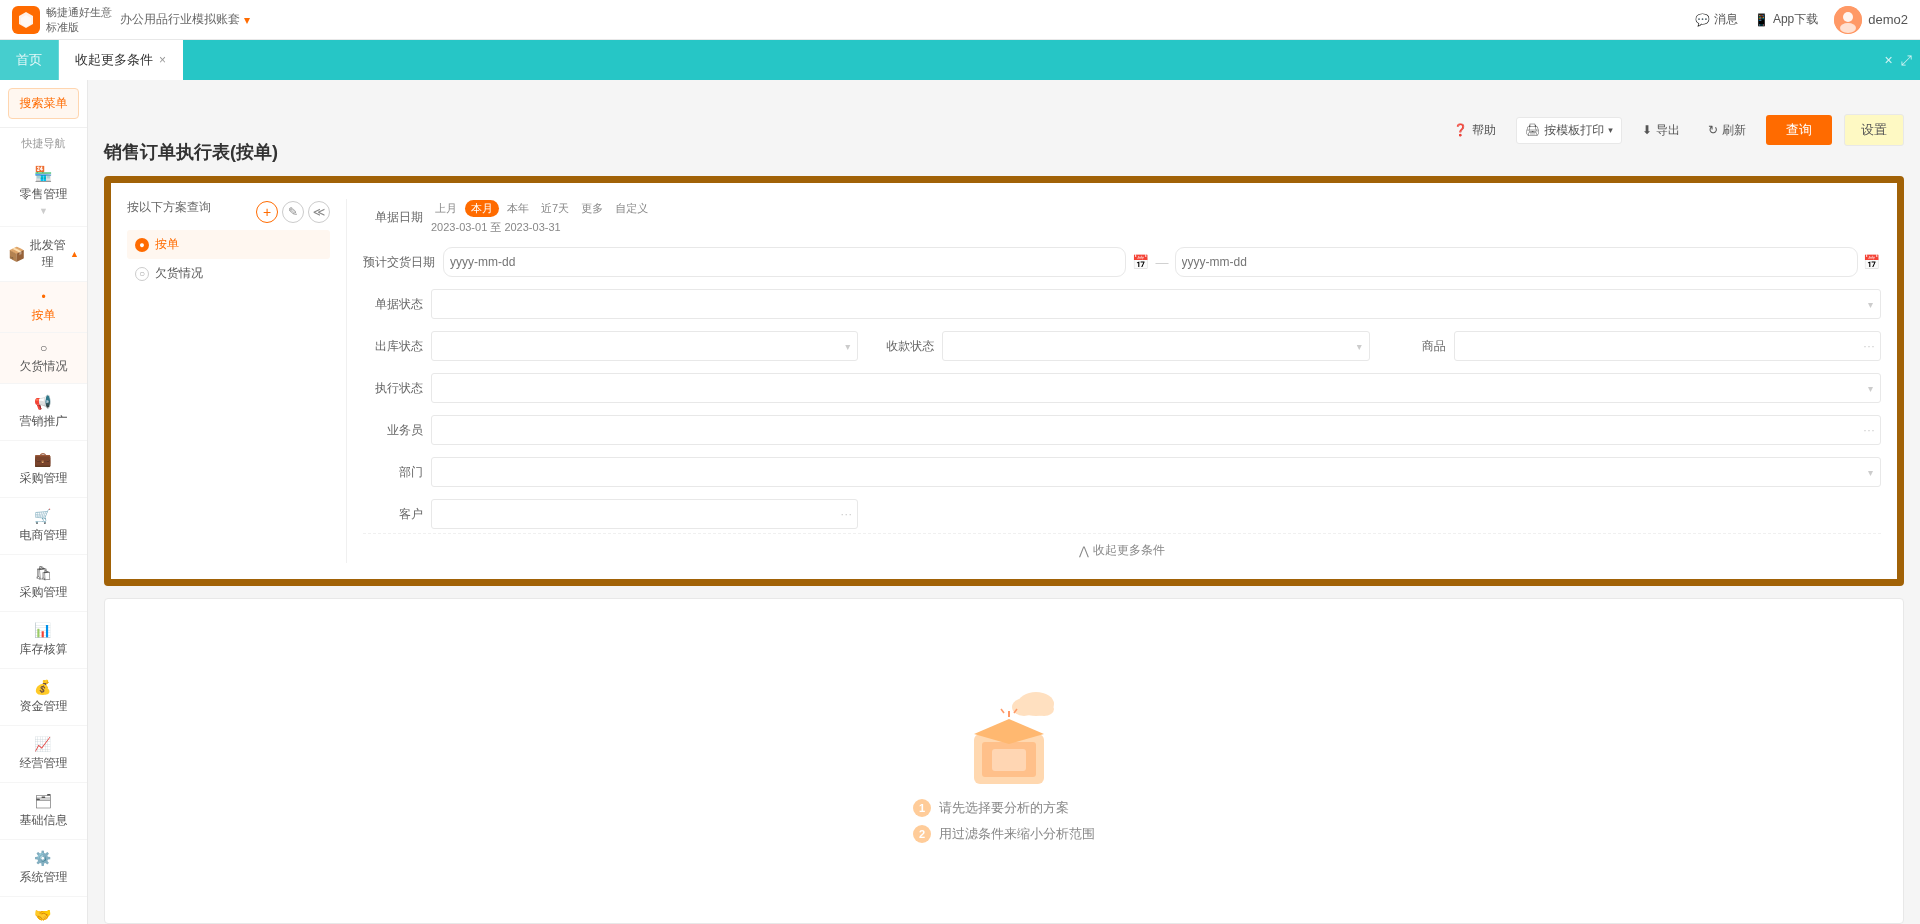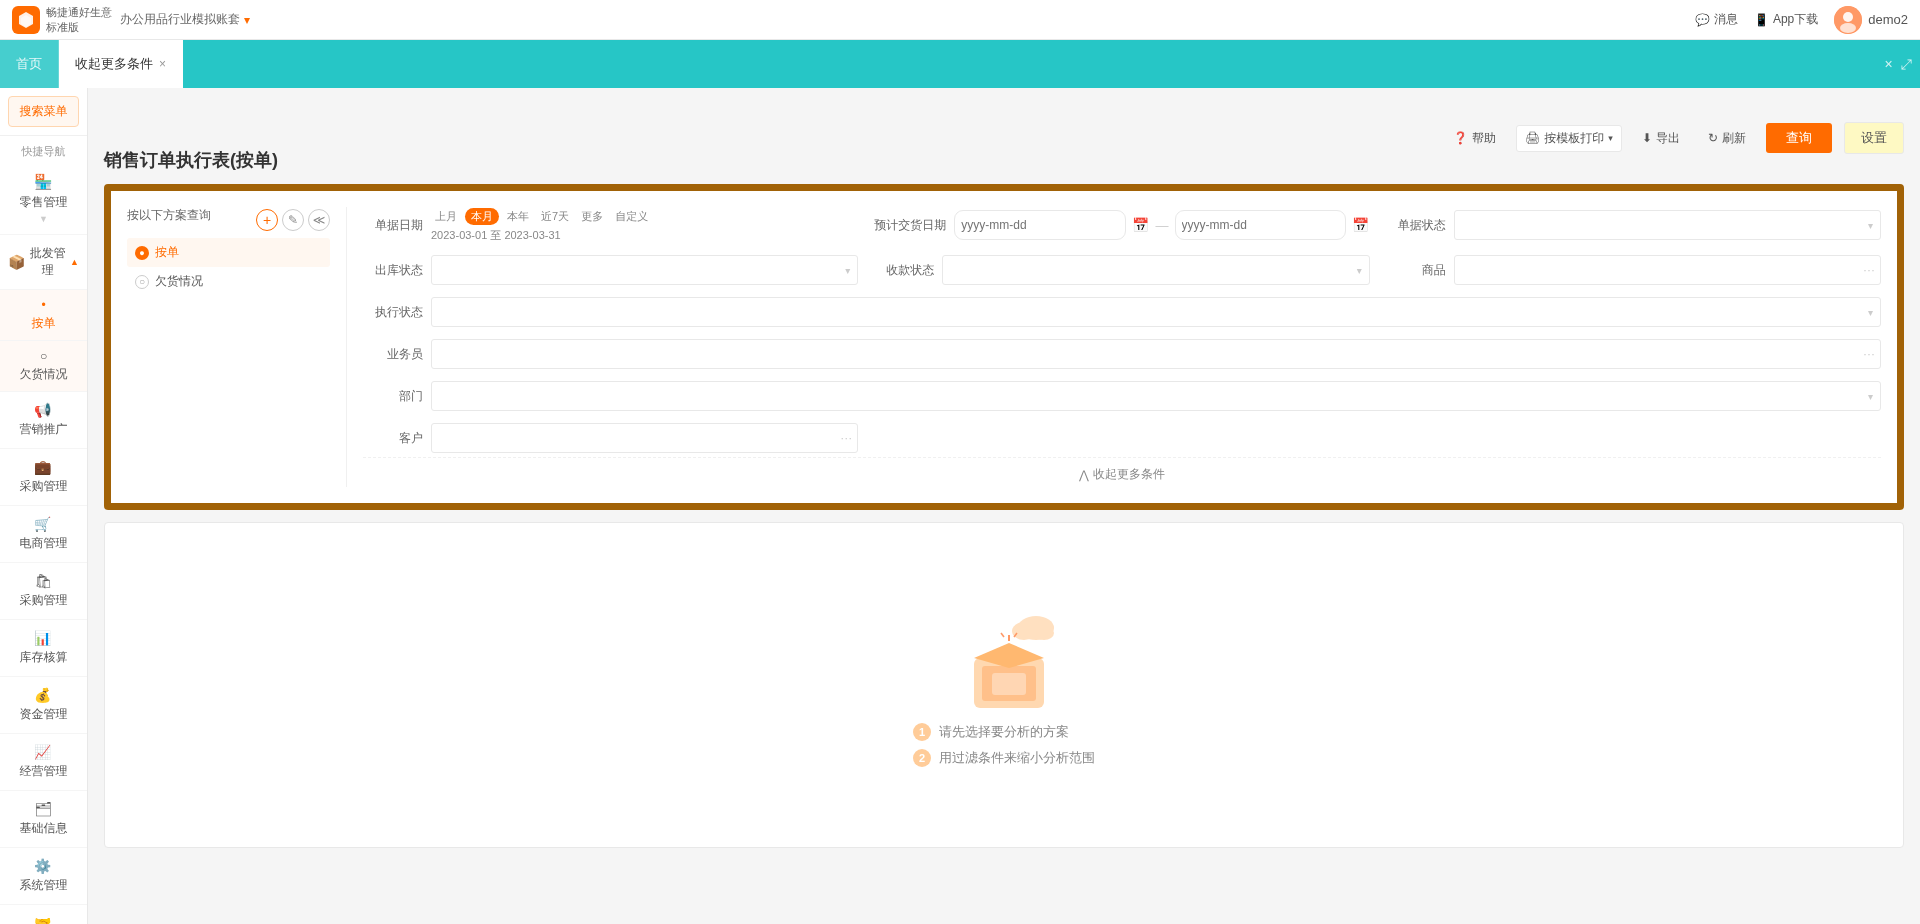--- a/index.html
+++ b/index.html
@@ -19,21 +19,21 @@
     .logo-area { display: flex; align-items: center; gap: 6px; }
     .logo-icon { width: 28px; height: 28px; background: #ff6b00; border-radius: 6px; display: flex; align-items: center; justify-content: center; color: white; font-size: 12px; font-weight: bold; }
     .logo-text { font-size: 11px; color: #666; line-height: 1.3; }
     .breadcrumb-area { display: flex; align-items: center; gap: 4px; color: #666; font-size: 12px; }
     .top-header-right { display: flex; align-items: center; gap: 16px; }
     .header-action { display: flex; align-items: center; gap: 4px; color: #555; font-size: 12px; cursor: pointer; }
     .user-avatar { width: 28px; height: 28px; border-radius: 50%; background: #ff9966; display: flex; align-items: center; justify-content: center; color: white; font-size: 11px; overflow: hidden; }
 
     
     .tab-bar {
-      height: 48px;
+      height: 40px;
       background: #26c6c6;
       display: flex;
       align-items: stretch;
       padding: 0;
       position: relative;
     }
     .tab-item {
       display: flex;
       align-items: center;
       padding: 0 16px;
@@ -457,21 +457,21 @@
               <span>按单</span>
             </div>
             <div class="left-menu-item">
               <span class="item-circle" style="font-size:10px;color:#aaa">○</span>
               <span>欠货情况</span>
             </div>
           </div>
 
           <div class="filter-right">
 
-            <div style="display:grid;grid-template-columns:1fr 1fr 1fr;gap:12px 16px;margin-bottom:12px;align-items:center">
+            <div style="display:grid;grid-template-columns:1fr;gap:12px 16px;margin-bottom:12px;align-items:center">
 
               <div class="filter-row">
                 <span class="filter-label">单据日期</span>
                 <div style="display:flex;flex-direction:column;flex:1;gap:2px">
                   <div style="display:flex;align-items:center;gap:4px">
                     <span class="date-tab">上月</span>
                     <span class="date-tab active" style="background:#ff6b00;color:white;border-radius:10px;padding:1px 6px;font-size:11px">本月</span>
                     <span class="date-tab">本年</span>
                     <span class="date-tab">近7天</span>
                     <span class="date-tab">更多</span>

